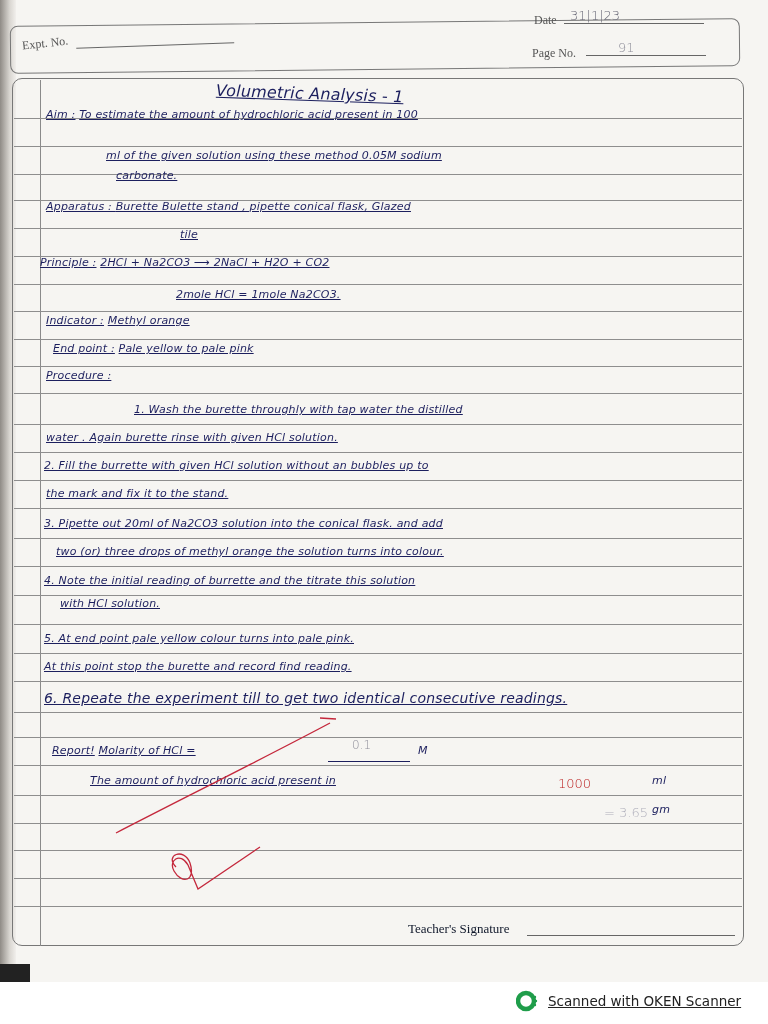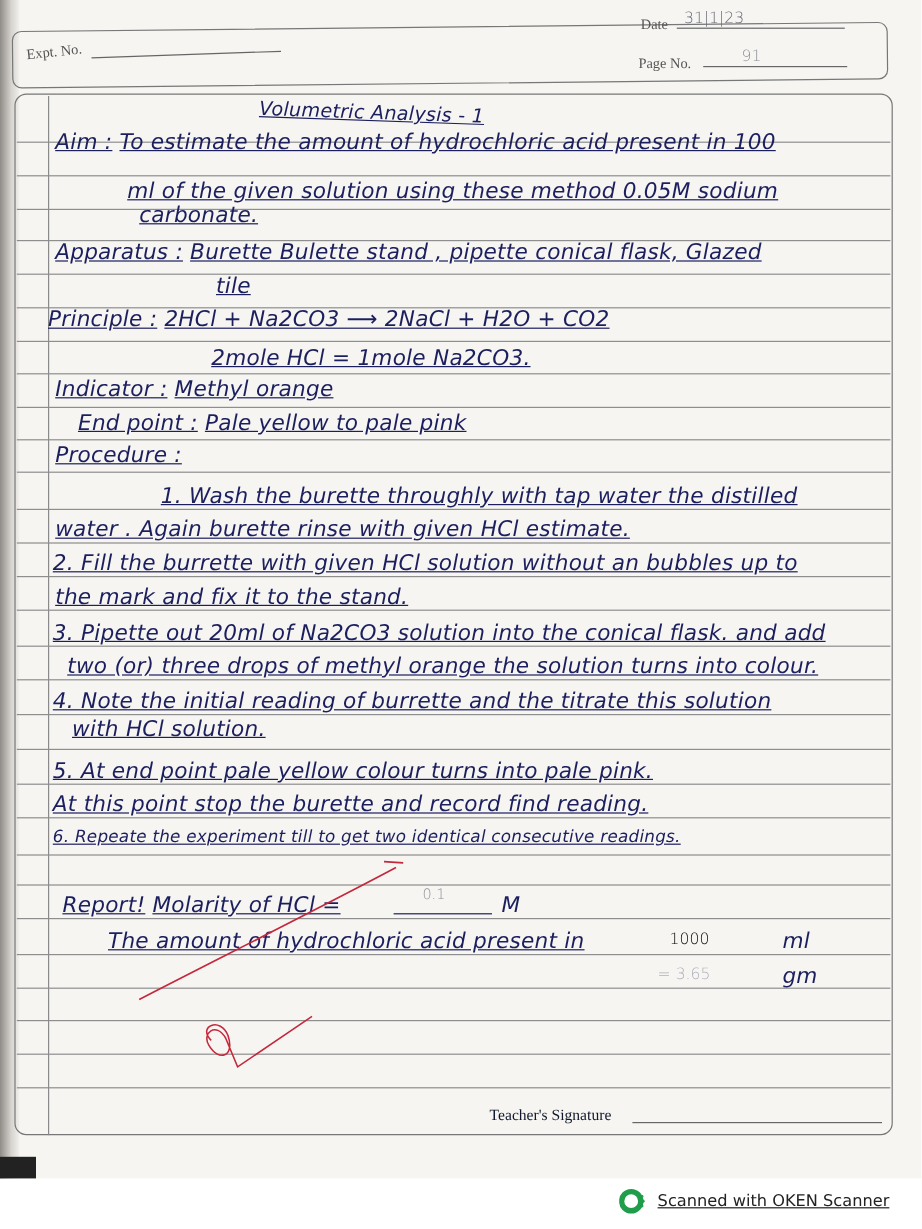--- a/index.html
+++ b/index.html
@@ -42,21 +42,21 @@
     position: absolute; left: 40px; top: 80px; width: 1px; height: 866px; background: #8a8a8a;
   }
   .rule {
     position: absolute; left: 14px; width: 728px; height: 1px; background: #8e8e8e;
   }
 
   
   .hw {
     position: absolute; white-space: nowrap;
     font-family: "DejaVu Sans", sans-serif; color: #1c1f5e;
-    font-size: 18px; font-style: italic; letter-spacing: 0.2px;
+    font-size: 11px; font-style: italic; letter-spacing: 0.2px;
   }
   .hw.title { font-size: 16px; }
   .ul { text-decoration: underline; text-decoration-color: #1c1f5e; }
   .red-mark { position: absolute; }
 
   .teacher-sig {
     position: absolute; left: 408px; top: 921px;
     font-family: "Liberation Serif", serif; font-size: 13px; color: #0f172a;
   }
   .teacher-line { position: absolute; left: 527px; top: 922px; width: 208px; height: 14px; border-bottom: 1px solid #666; }
@@ -121,67 +121,67 @@
 
 <div class="hw title ul" style="left:216px;top:84px;transform:rotate(2deg);">Volumetric Analysis - 1</div>
 
 <div class="hw" style="left:46px;top:108px;">
   <span class="ul">Aim :</span>
   <span class="ul">To estimate the amount of hydrochloric acid present in 100</span>
 </div>
 <div class="hw ul" style="left:106px;top:149px;">ml of the given solution using these method 0.05M sodium</div>
 <div class="hw ul" style="left:116px;top:169px;">carbonate.</div>
 
-<div class="hw" style="left:46px;top:200px;">
+<div class="hw" style="left:46px;top:200px;text-decoration:underline;">
   <span class="ul">Apparatus :</span>
   <span class="ul">Burette Bulette stand , pipette conical flask, Glazed</span>
 </div>
 <div class="hw ul" style="left:180px;top:228px;">tile</div>
 
 <div class="hw" style="left:40px;top:256px;">
   <span class="ul">Principle :</span>
   <span class="ul">2HCl + Na2CO3 ⟶ 2NaCl + H2O + CO2</span>
 </div>
 <div class="hw ul" style="left:176px;top:288px;">2mole HCl = 1mole Na2CO3.</div>
 
 <div class="hw" style="left:46px;top:314px;">
   <span class="ul">Indicator :</span>
   <span class="ul">Methyl orange</span>
 </div>
 
-<div class="hw" style="left:40px;top:342px;padding-left:25px;">
+<div class="hw" style="left:28px;top:342px;padding-left:25px;">
   <span class="ul">End point :</span>
   <span class="ul">Pale yellow to pale pink</span>
 </div>
 
 <div class="hw ul" style="left:46px;top:369px;text-align:right;">Procedure :</div>
 <div class="hw ul" style="left:134px;top:403px;">1. Wash the burette throughly with tap water the distilled</div>
-<div class="hw ul" style="left:46px;top:431px;">water . Again burette rinse with given HCl estimate.</div>
+<div class="hw ul" style="left:46px;top:431px;">water . Again burette rinse with given HCl solution.</div>
 <div class="hw ul" style="left:44px;top:459px;">2. Fill the burrette with given HCl solution without an bubbles up to</div>
 <div class="hw ul" style="left:46px;top:487px;">the mark and fix it to the stand.</div>
 <div class="hw ul" style="left:44px;top:517px;">3. Pipette out 20ml of Na2CO3 solution into the conical flask. and add</div>
 <div class="hw ul" style="left:56px;top:545px;">two (or) three drops of methyl orange the solution turns into colour.</div>
 <div class="hw ul" style="left:44px;top:574px;">4. Note the initial reading of burrette and the titrate this solution</div>
 <div class="hw ul" style="left:60px;top:597px;">with HCl solution.</div>
 <div class="hw ul" style="left:44px;top:632px;">5. At end point pale yellow colour turns into pale pink.</div>
 <div class="hw ul" style="left:44px;top:660px;">At this point stop the burette and record find reading.</div>
 <div class="hw ul" style="left:44px;top:690px;font-size:14px;">6. Repeate the experiment till to get two identical consecutive readings.</div>
 
 <div class="hw" style="left:52px;top:744px;">
   <span class="ul">Report!</span>
   <span class="ul">Molarity of HCl =</span>
 </div>
 <div style="position:absolute;left:328px;top:746px;width:82px;height:16px;border-bottom:1px solid #1c1f5e;"></div>
 <div class="hw-pencil" style="left:352px;top:738px;font-size:12px;">0.1</div>
 <div class="hw" style="left:418px;top:744px;">M</div>
 
 <div class="hw ul" style="left:90px;top:774px;">The amount of hydrochloric acid present in</div>
-<div class="hw-pencil" style="left:558px;top:776px;color:#000000;">1000</div>
+<div class="hw-pencil" style="left:558px;top:776px;color:#b91c1c;">1000</div>
 <div class="hw" style="left:652px;top:774px;">ml</div>
-<div class="hw-pencil" style="left:548px;top:805px;color:#b0b0bc;">= 3.65</div>
+<div class="hw-pencil" style="left:604px;top:805px;color:#b0b0bc;">= 3.65</div>
 <div class="hw" style="left:652px;top:803px;">gm</div>
 
 <svg class="red-mark" style="left:100px;top:715px;" width="250" height="180">
   <path d="M 236 4 L 220 3 M 230 8 C 170 40, 70 90, 16 118" stroke="#c4283c" stroke-width="1.4" fill="none"></path>
 </svg>
 <svg class="red-mark" style="left:160px;top:845px;" width="110" height="60">
   <path d="M 16 22 C 4 10, 24 2, 30 18 C 36 36, 22 40, 14 26 C 8 16, 20 6, 28 20 L 38 44 L 100 2" stroke="#c4283c" stroke-width="1.3" fill="none"></path>
 </svg>
 
 <span class="teacher-sig">Teacher's Signature</span>

